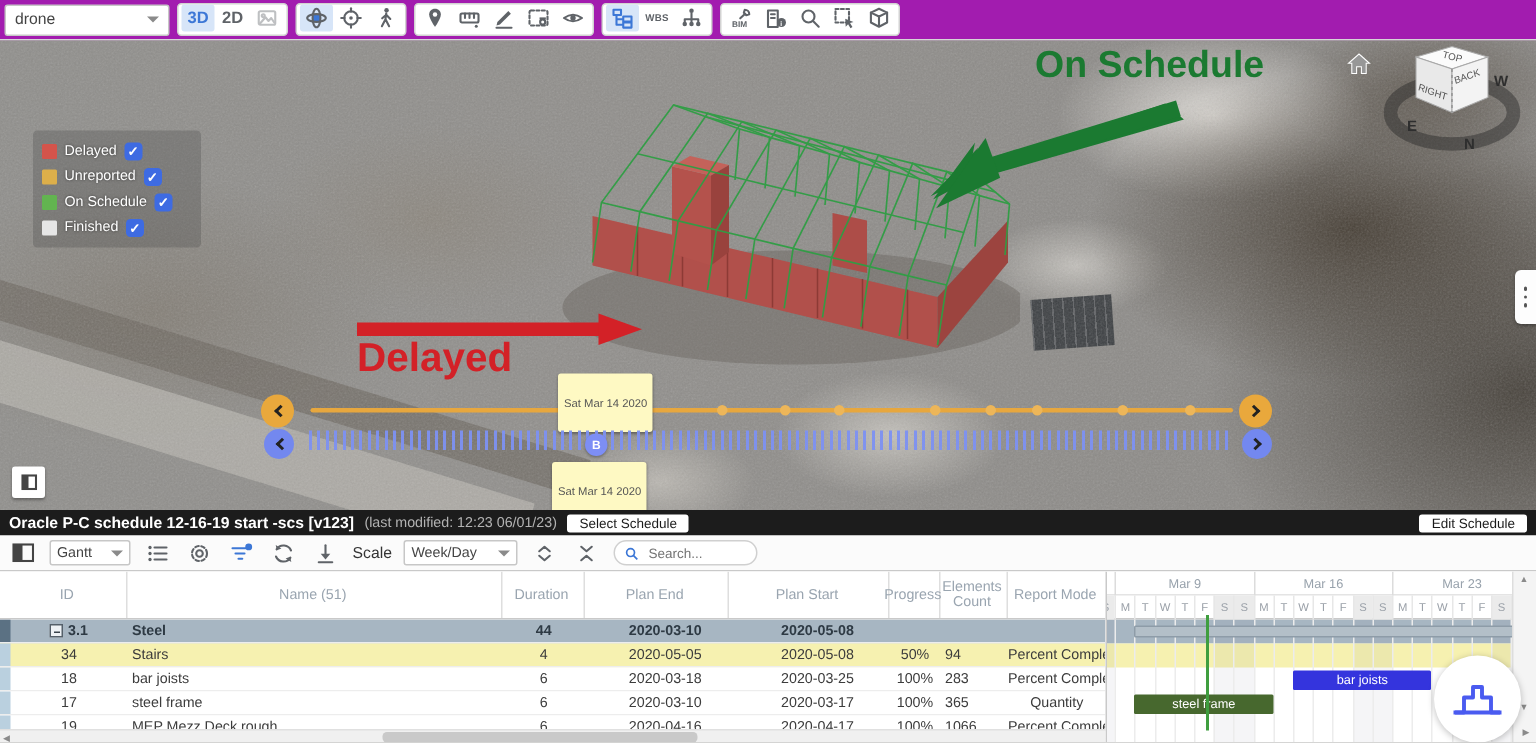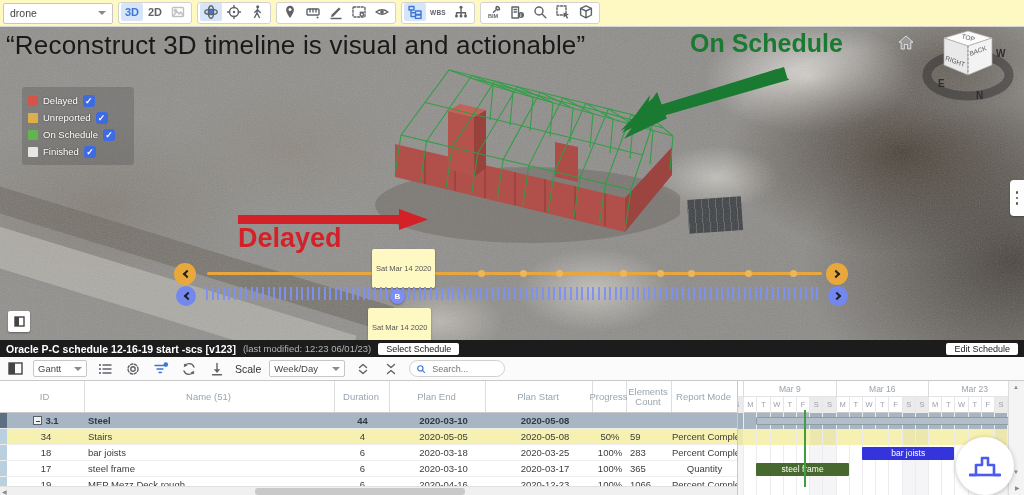--- a/index.html
+++ b/index.html
@@ -1,21 +1,21 @@
 <!DOCTYPE html>
 <html><head>
 <meta charset="utf-8">
 <style>
   html,body{margin:0;padding:0;background:#ccc;}
   #app{position:relative;width:1024px;height:495px;overflow:hidden;background:#fff;
        font-family:"Liberation Sans",sans-serif;-webkit-font-smoothing:antialiased;}
   #app *{box-sizing:border-box;}
 
   
-  .topbar{position:absolute;left:0;top:0;width:1024px;height:27px;background:#fef9c3;
+  .topbar{position:absolute;left:0;top:0;width:1024px;height:27px;background:#a21caf;
           border-bottom:1px solid #d6d6d6;display:flex;align-items:center;gap:5px;padding-left:3px;}
   .select{height:21px;background:#fff;border:1px solid #c7c7c7;border-radius:2px;
           display:flex;align-items:center;justify-content:space-between;
           font-size:10.5px;color:#444;padding:0 6px;cursor:pointer;}
   .drone-select{width:110px;}
   .caret{width:0;height:0;border-left:4px solid transparent;border-right:4px solid transparent;
          border-top:4px solid #8a8a8a;margin-left:6px;}
   .tgroup{display:flex;align-items:flex-start;background:#fff;border:1px solid #d2d2d2;
           border-radius:3px;height:22px;padding:0 2px;gap:1px;}
   .tbtn{min-width:22px;height:18px;display:flex;align-items:center;justify-content:center;
@@ -361,21 +361,20 @@
             <path d="M55,128 L61,88 L109,23 L153,39 L150,73 M80.55555555555556,134.11111111111111 L86.55555555555556,94.11111111111111 L131.77777777777777,28.555555555555557 L173,44.55555555555556 L170,78.55555555555556 M106.11111111111111,140.22222222222223 L112.11111111111111,100.22222222222223 L154.55555555555554,34.111111111111114 L193,50.111111111111114 L190,84.11111111111111 M131.66666666666666,146.33333333333334 L137.66666666666666,106.33333333333334 L177.33333333333331,39.66666666666666 L213,55.66666666666666 L210,89.66666666666666 M157.22222222222223,152.44444444444446 L163.22222222222223,112.44444444444446 L200.11111111111111,45.22222222222223 L233,61.22222222222223 L230,95.22222222222223 M182.77777777777777,158.55555555555554 L188.77777777777777,118.55555555555554 L222.88888888888889,50.77777777777777 L253,66.77777777777777 L250,100.77777777777777 M208.33333333333331,164.66666666666666 L214.33333333333331,124.66666666666666 L245.66666666666666,56.33333333333333 L273,72.33333333333333 L270,106.33333333333333 M233.88888888888889,170.77777777777777 L239.88888888888889,130.77777777777777 L268.44444444444446,61.888888888888886 L293,77.88888888888889 L290,111.88888888888889 M259.44444444444446,176.88888888888889 L265.44444444444446,136.88888888888889 L291.22222222222223,67.44444444444444 L313,83.44444444444444 L310,117.44444444444444 M285,183 L291,143 L314,73 L333,89 L330,123 "></path>
             <polyline points="61,88 86.55555555555556,94.11111111111111 112.11111111111111,100.22222222222223 137.66666666666666,106.33333333333334 163.22222222222223,112.44444444444446 188.77777777777777,118.55555555555554 214.33333333333331,124.66666666666666 239.88888888888889,130.77777777777777 265.44444444444446,136.88888888888889 291,143"></polyline>
             <polyline points="109,23 131.77777777777777,28.555555555555557 154.55555555555554,34.111111111111114 177.33333333333331,39.66666666666666 200.11111111111111,45.22222222222223 222.88888888888889,50.77777777777777 245.66666666666666,56.33333333333333 268.44444444444446,61.888888888888886 291.22222222222223,67.44444444444444 314,73"></polyline>
             <polyline points="153,39 173,44.55555555555556 193,50.111111111111114 213,55.66666666666666 233,61.22222222222223 253,66.77777777777777 273,72.33333333333333 293,77.88888888888889 313,83.44444444444444 333,89"></polyline>
             <polyline points="85,55.5 109.16666666666666,61.333333333333336 133.33333333333331,67.16666666666667 157.5,73 181.66666666666669,78.83333333333334 205.83333333333331,84.66666666666666 230,90.5 254.16666666666669,96.33333333333333 278.33333333333337,102.16666666666666 302.5,108"></polyline>
             <polyline points="131,31 152.38888888888889,36.55555555555556 173.77777777777777,42.111111111111114 195.16666666666666,47.66666666666666 216.55555555555554,53.22222222222223 237.94444444444446,58.77777777777777 259.3333333333333,64.33333333333333 280.72222222222223,69.88888888888889 302.1111111111111,75.44444444444444 323.5,81"></polyline>
           </g>
       </svg>
     </div>
 
-    <div class="quote">“Reconstruct 3D timeline is visual and actionable”</div>
     <div class="on-schedule">On Schedule</div>
     <svg class="arrow-svg" style="left:600px;top:30px" width="200" height="90">
       <polygon points="175,8 188,18 60,62 78,48 22,78 52,44 48,58" fill="#1b7a31" transform="rotate(3 100 45)"></polygon>
       <polygon points="188,12 62,55 22,76 50,38 44,68 40,58" fill="#1b7a31"></polygon>
       <rect x="55" y="30" width="135" height="11" fill="#1b7a31" transform="rotate(-17 120 40)"></rect>
       <polygon points="20,77 62,38 66,66" fill="#1b7a31" transform="rotate(-12 45 60)"></polygon>
     </svg>
     <div class="delayed">Delayed</div>
     <svg class="arrow-svg" style="left:236px;top:180px" width="200" height="30">
       <rect x="2" y="8" width="165" height="9" fill="#d32127"></rect>
@@ -581,21 +580,21 @@
         <div class="td c-rm"></div>
       </div>
       <div class="trow hl">
         <div class="strip"></div>
         <div class="td c-id">34</div>
         <div class="td c-name">Stairs</div>
         <div class="td c-dur">4</div>
         <div class="td c-ps">2020-05-05</div>
         <div class="td c-pe">2020-05-08</div>
         <div class="td c-pr">50%</div>
-        <div class="td c-el">59</div>
+        <div class="td c-el">94</div>
         <div class="td c-rm">Percent Complete</div>
       </div>
       <div class="trow">
         <div class="strip"></div>
         <div class="td c-id">18</div>
         <div class="td c-name">bar joists</div>
         <div class="td c-dur">6</div>
         <div class="td c-ps">2020-03-18</div>
         <div class="td c-pe">2020-03-25</div>
         <div class="td c-pr">100%</div>
@@ -612,21 +611,21 @@
         <div class="td c-pr">100%</div>
         <div class="td c-el">365</div>
         <div class="td c-rm">Quantity</div>
       </div>
       <div class="trow">
         <div class="strip"></div>
         <div class="td c-id">19</div>
         <div class="td c-name">MEP Mezz Deck rough</div>
         <div class="td c-dur">6</div>
         <div class="td c-ps">2020-04-16</div>
-        <div class="td c-pe">2020-12-23</div>
+        <div class="td c-pe">2020-04-17</div>
         <div class="td c-pr">100%</div>
         <div class="td c-el">1066</div>
         <div class="td c-rm">Percent Complete</div>
       </div>
     </div>
 
     <div class="gchart">
       <div class="ggrid">
         <div class="grow group" style="top:0"></div>
         <div class="grow hl" style="top:16px"></div>

